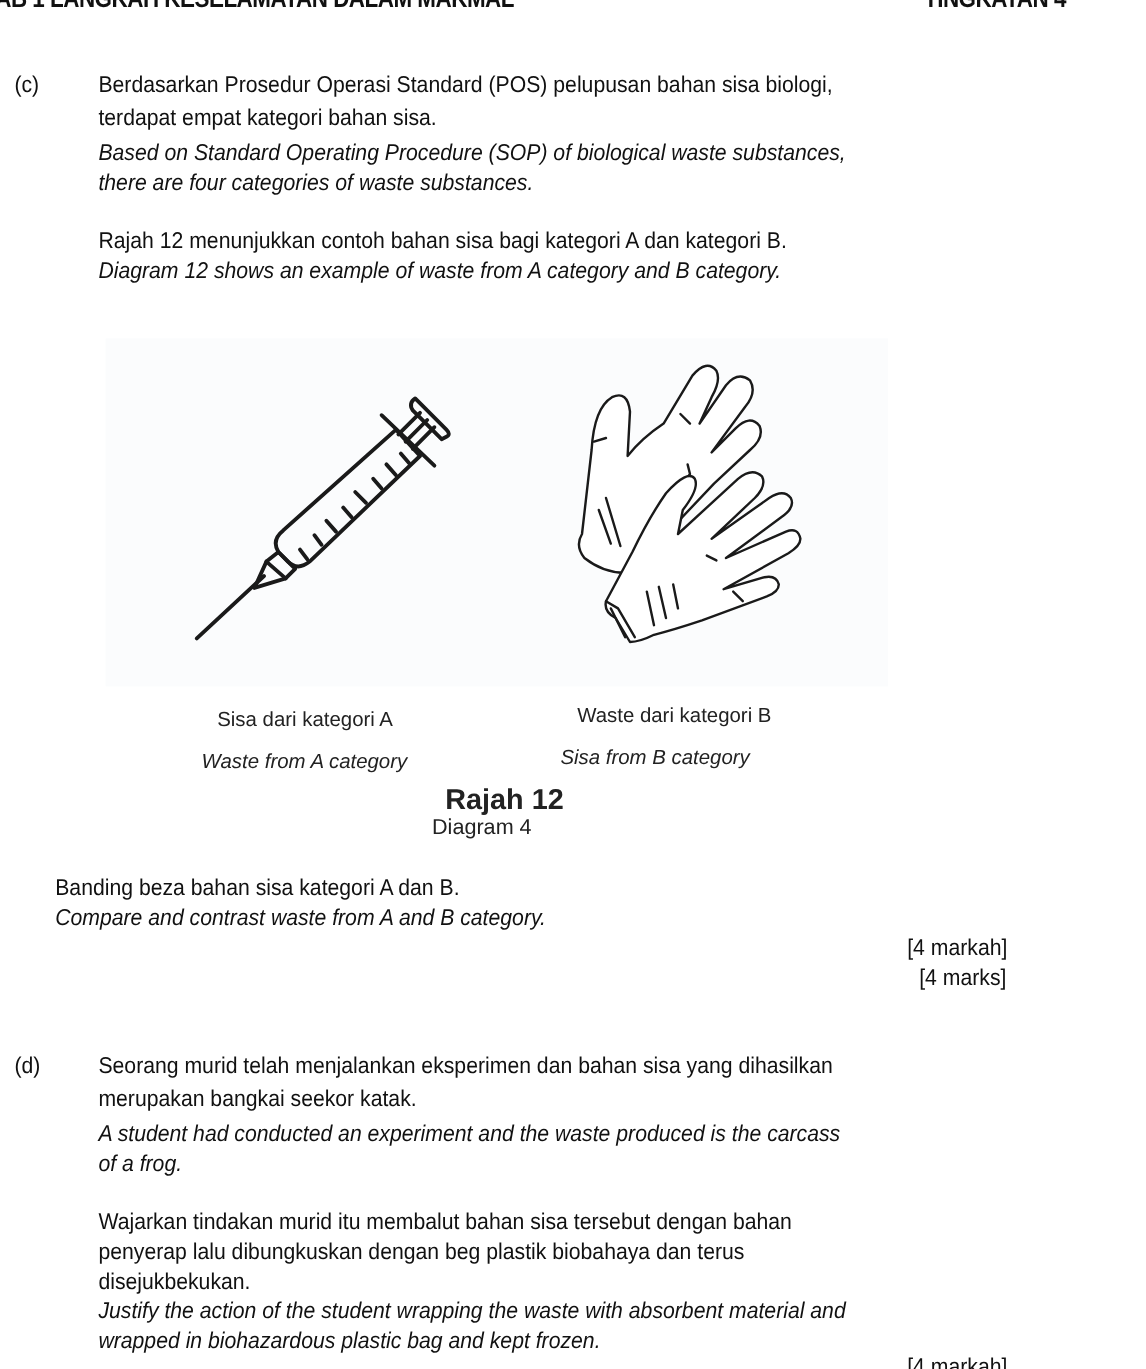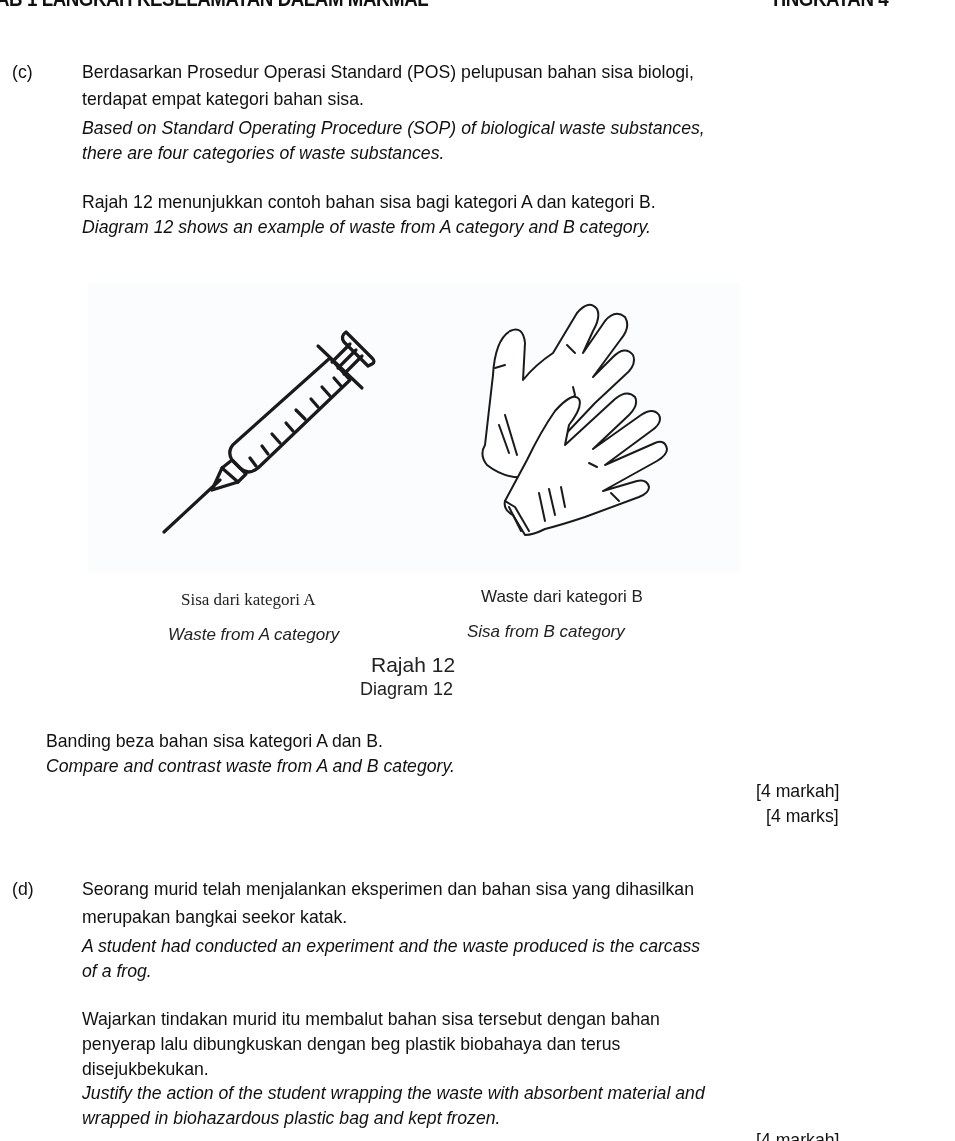--- a/index.html
+++ b/index.html
@@ -110,27 +110,27 @@
     <path d="M40 206 L50 212 L64 236"></path>
     <path d="M44 212 L56 236"></path>
     <path d="M74 198 L80 226"></path>
     <path d="M84 194 L90 220"></path>
     <path d="M96 192 L100 212"></path>
     <path d="M124 168 L132 172"></path>
     <path d="M146 198 L154 206"></path>
   </g>
 </svg>
 
-<div class="abs cap" style="left:181px; top:590px;font-family:Liberation Serif, serif;">Sisa dari kategori A</div>
+<div class="abs cap" style="left:181px; top:590px;">Sisa dari kategori A</div>
 <div class="abs cap it" style="left:168px; top:625px;text-align:right;">Waste from A category</div>
 <div class="abs cap" style="left:481px; top:587px;">Waste dari kategori B</div>
 <div class="abs cap it" style="left:467px; top:622px;">Sisa from B category</div>
 
-<div class="abs cap" style="left:371px; top:653px; font-size:21px;">Rajah 12</div>
-<div class="abs cap" style="left:360px; top:679px; font-size:18px;">Diagram 12</div>
+<div class="abs cap" style="left:371px; top:653px; font-size:24px;font-weight:bold;">Rajah 12</div>
+<div class="abs cap" style="left:360px; top:679px; font-size:18px;">Diagram 4</div>
 
 <div class="abs q-text" style="left:46px; top:728px;">Banding beza bahan sisa kategori A dan B.</div>
 <div class="abs q-text it" style="left:46px; top:753px;">Compare and contrast waste from A and B category.</div>
 <div class="abs q-text marks" style="left:756px; top:778px;">[4 markah]</div>
 <div class="abs q-text marks" style="left:766px; top:803px;">[4 marks]</div>
 
 <div class="abs q-text" style="left:12px; top:876px;">(d)</div>
 <div class="abs q-text" style="left:82px; top:876px;">Seorang murid telah menjalankan eksperimen dan bahan sisa yang dihasilkan</div>
 <div class="abs q-text" style="left:82px; top:904px;">merupakan bangkai seekor katak.</div>
 <div class="abs q-text it" style="left:82px; top:933px;">A student had conducted an experiment and the waste produced is the carcass</div>

